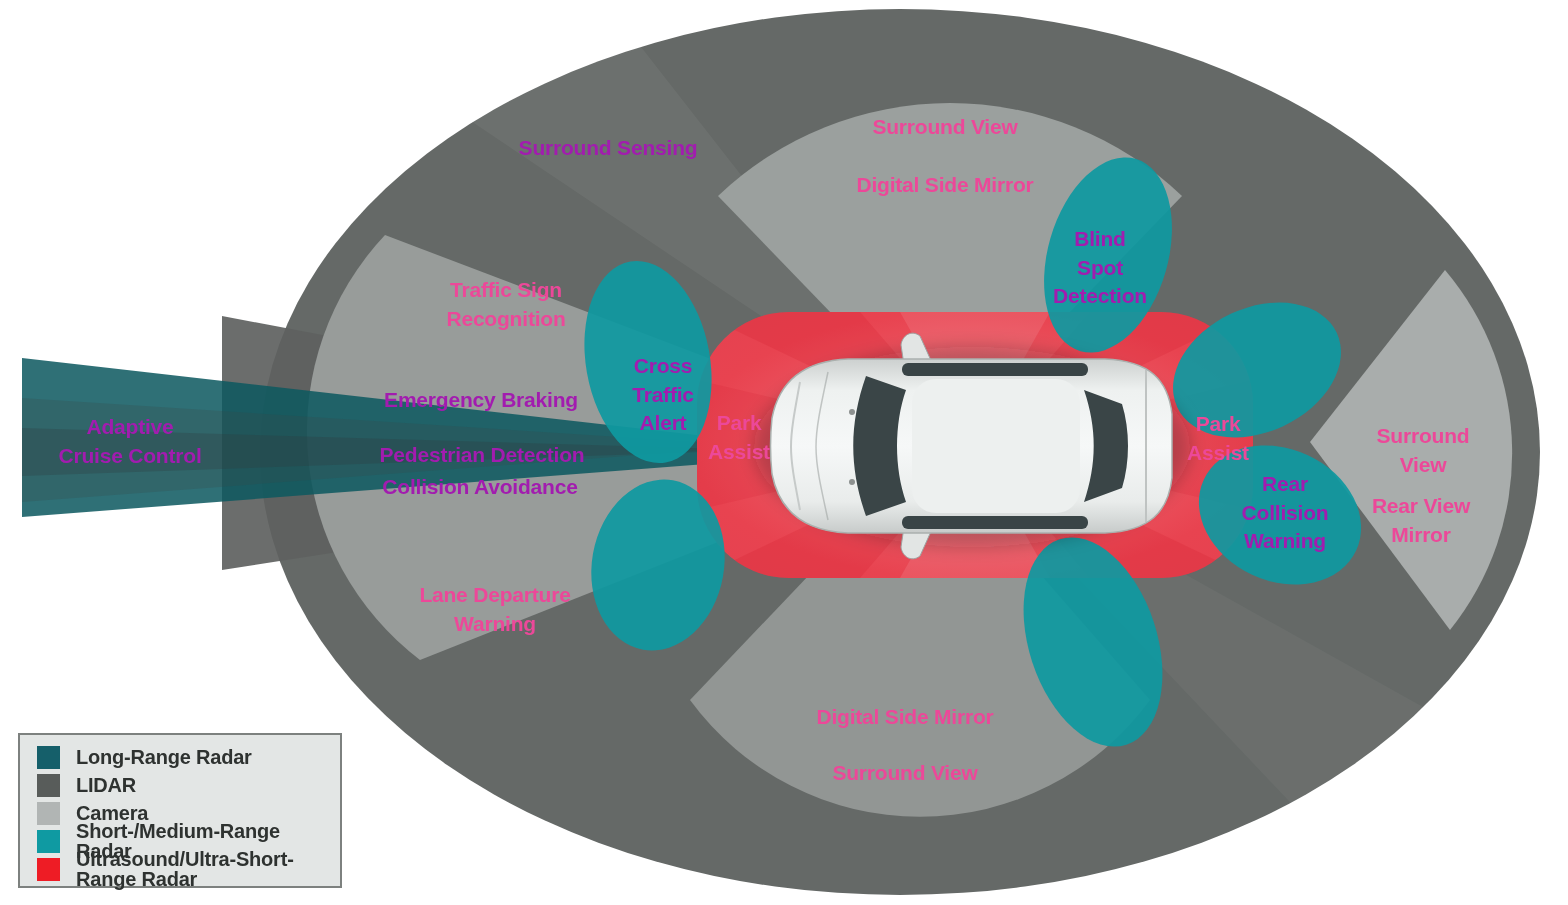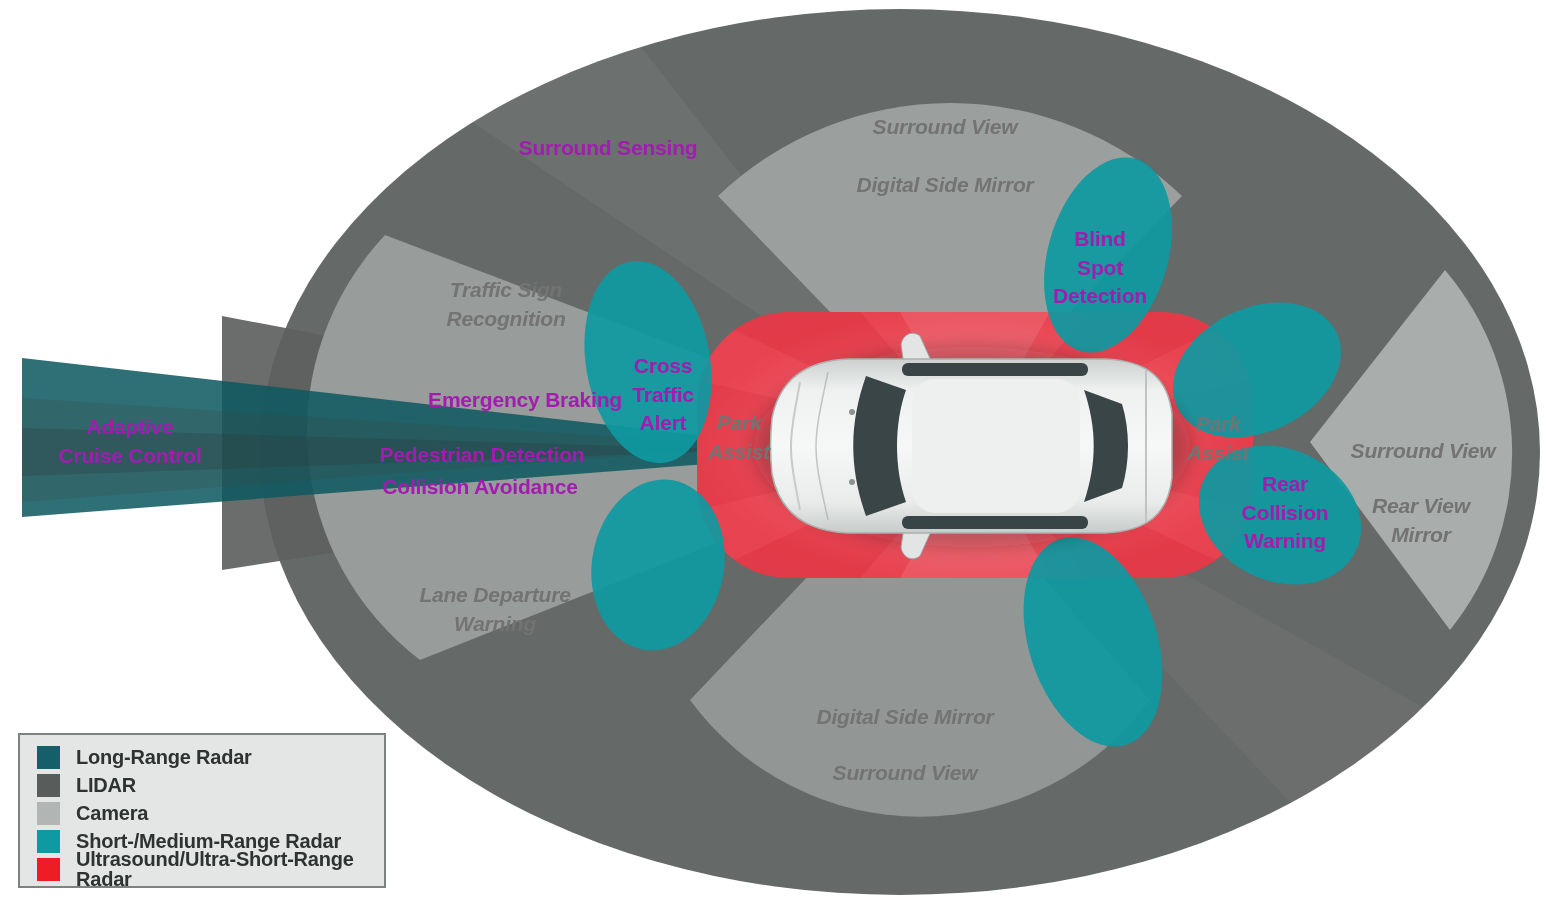--- a/index.html
+++ b/index.html
@@ -2,41 +2,41 @@
 <html><head>
 <meta charset="utf-8">
 <style>
   html,body{margin:0;padding:0;background:#ffffff;}
   .stage{position:relative;width:1568px;height:905px;background:#ffffff;overflow:hidden;
          font-family:"Liberation Sans",sans-serif;}
   .stage svg{position:absolute;left:0;top:0;}
   .lbl{position:absolute;transform:translate(-50%,-50%);text-align:center;white-space:pre-line;
        font:700 21px/1.36 "Liberation Sans",sans-serif;letter-spacing:-0.2px;pointer-events:none;}
   .lt{color:#a21caf;}
-  .dk{color:#737373;font-style:italic;}
+  .dk{color:#ec4899;}
   #surround-sensing{left:608px;top:148px;}
   #surround-view-top{left:945px;top:127px;}
   #digital-side-mirror-top{left:945px;top:185px;}
   #blind-spot{left:1100px;top:268px;}
   #traffic-sign{left:506px;top:305px;}
   #cross-traffic{left:663px;top:351px;margin-top:44px;}
-  #emergency-braking{left:481px;top:400px;margin-left:44px;}
+  #emergency-braking{left:481px;top:400px;}
   #pedestrian-detection{left:482px;top:443px;margin-top:12px;}
   #collision-avoidance{left:480px;top:487px;}
   #adaptive-cruise{left:118px;top:442px;margin-left:12px;}
   #park-assist-front{left:739px;top:438px;}
   #park-assist-rear{left:1218px;top:439px;}
   #rear-collision{left:1285px;top:513px;}
   #park-assistance{left:1422px;top:394px;}
   #surround-view-right{left:1423px;top:451px;}
   #rear-view-mirror{left:1421px;top:521px;}
   #lane-departure{left:495px;top:610px;}
   #digital-side-mirror-bottom{left:905px;top:717px;}
   #surround-view-bottom{left:905px;top:773px;}
-  .legend{position:absolute;left:18px;top:733px;width:368px;height:155px;
+  .legend{position:absolute;left:18px;top:733px;width:324px;height:155px;
           background:#e3e6e5;border:2px solid #7d817f;box-sizing:border-box;
           padding:8px 0 0 17px;}
   .legend-row{display:flex;align-items:center;height:28px;}
   .swatch{width:23px;height:23px;flex:0 0 23px;margin-right:16px;}
   .legend-label{font:700 20px/1 "Liberation Sans",sans-serif;color:#2e3230;letter-spacing:-0.2px;}
 </style>
 </head>
 <body>
 
 <div class="stage">

